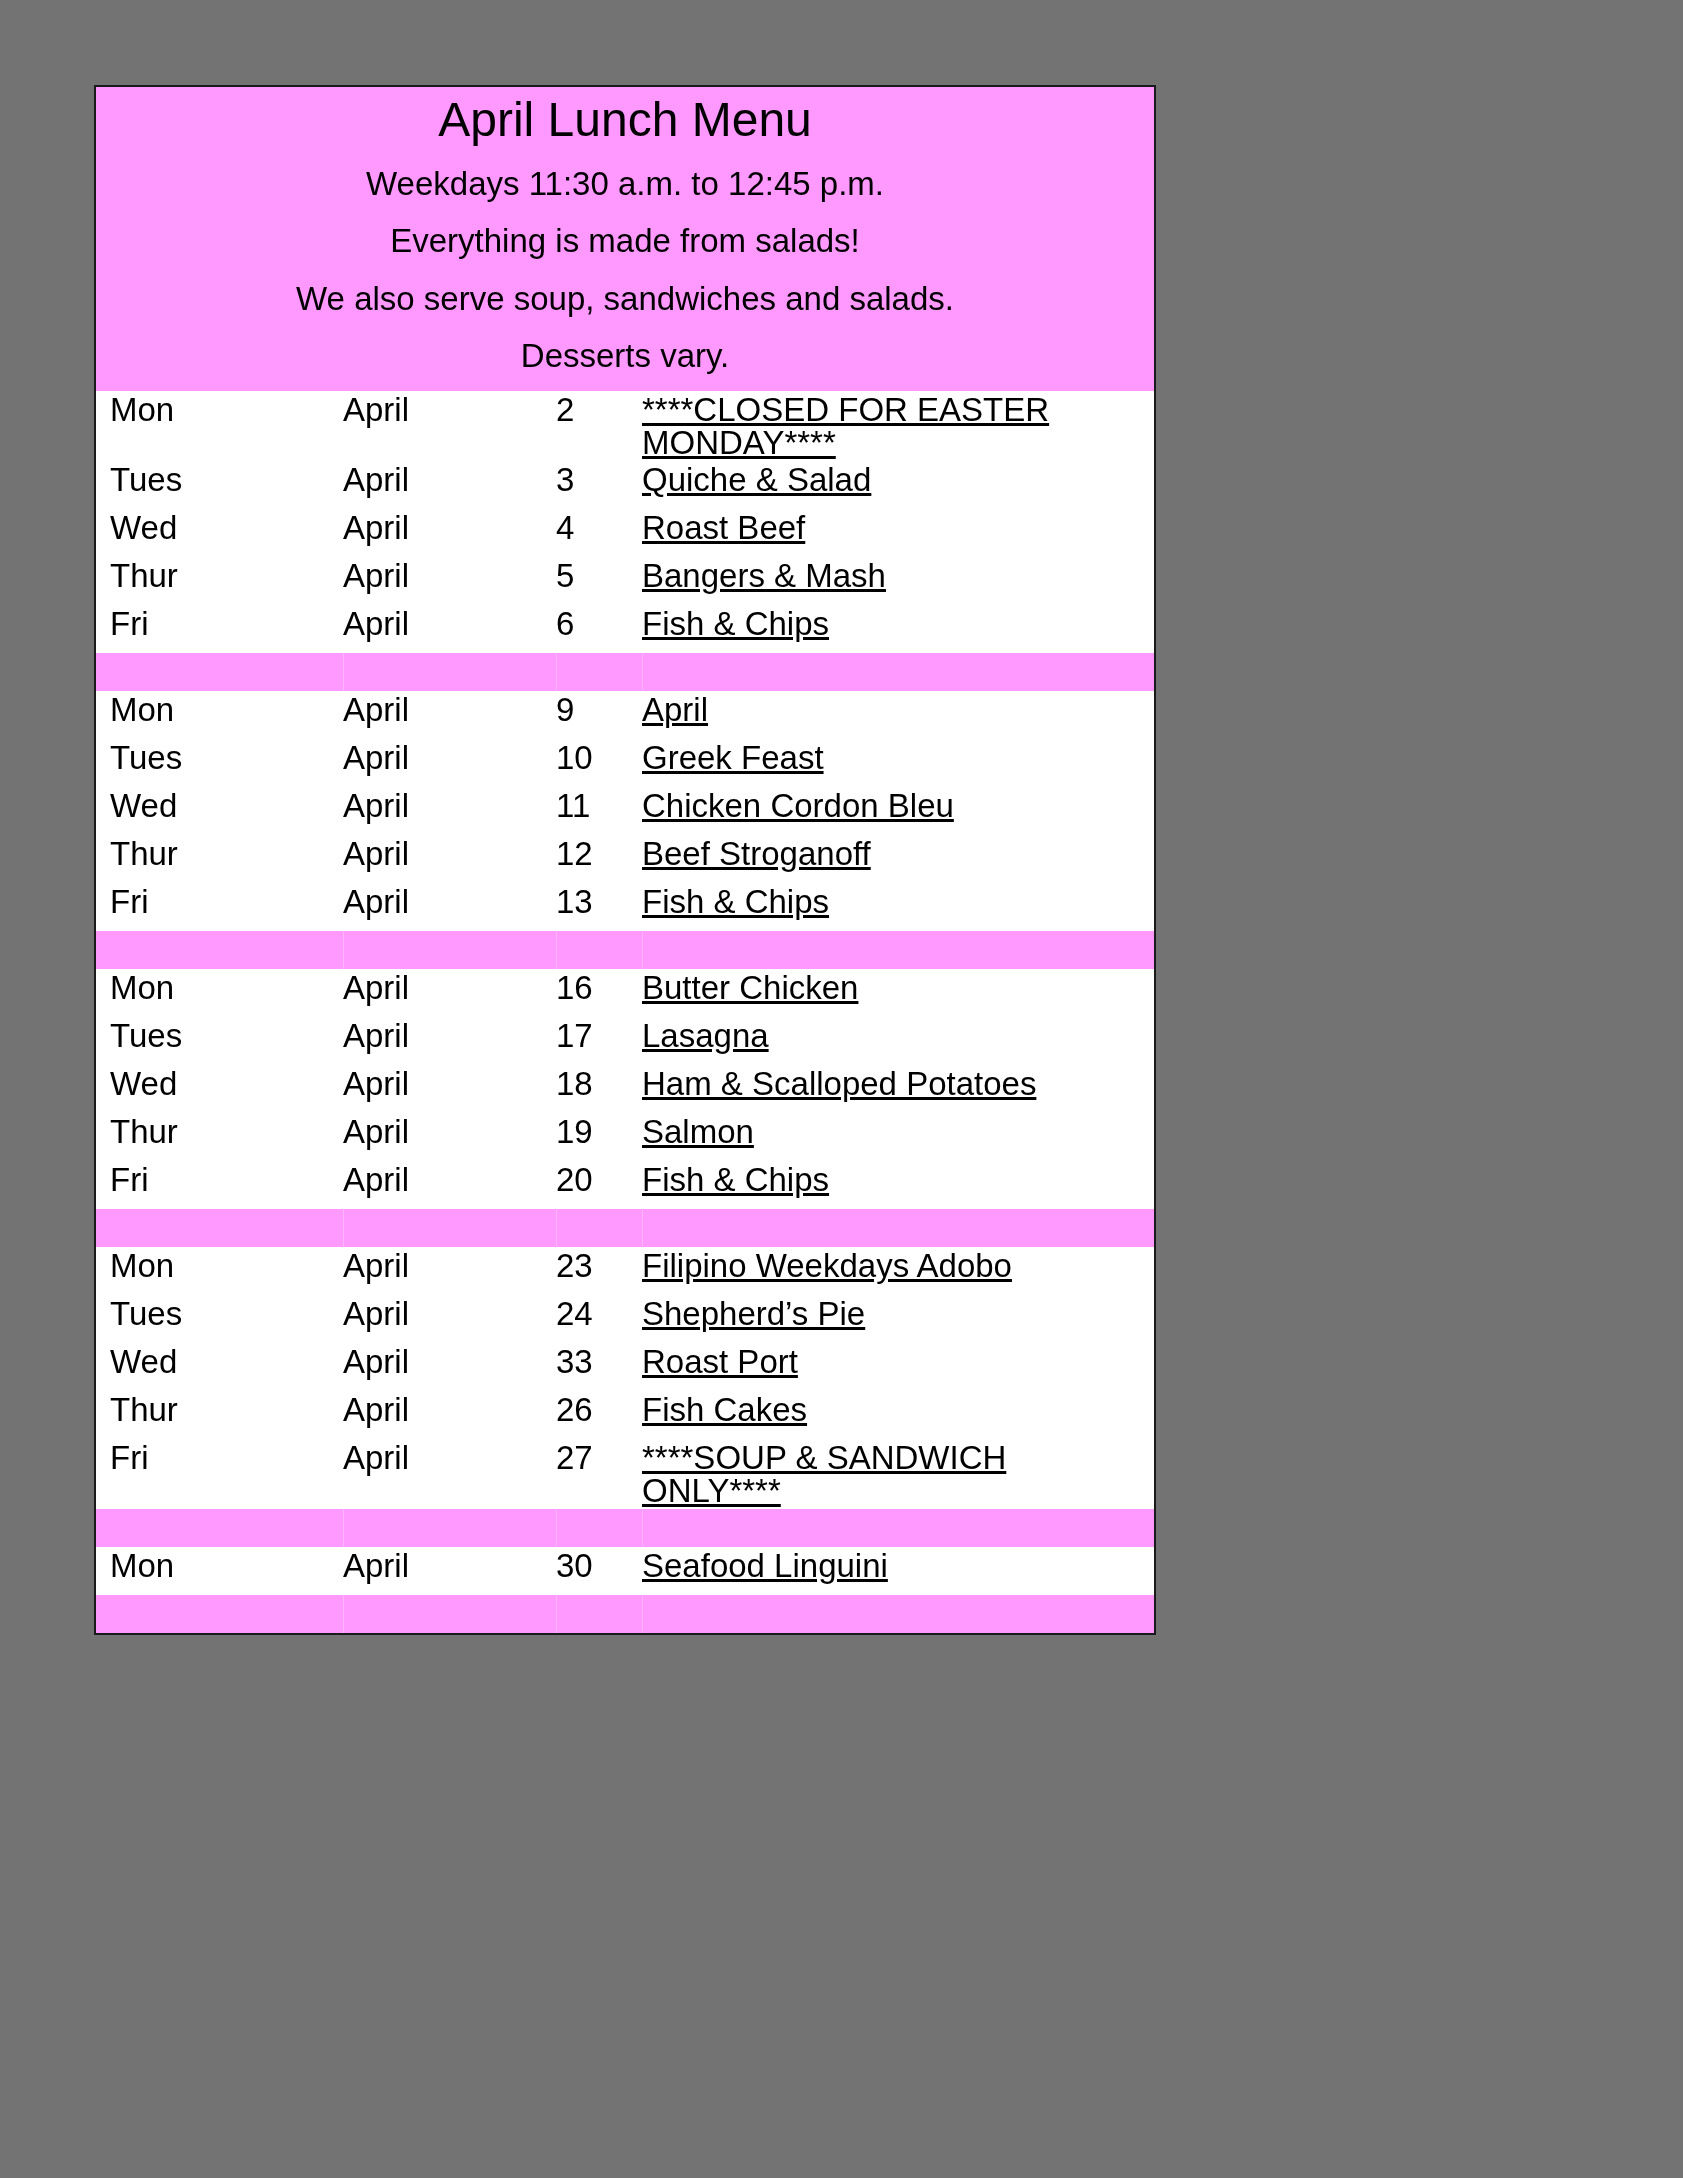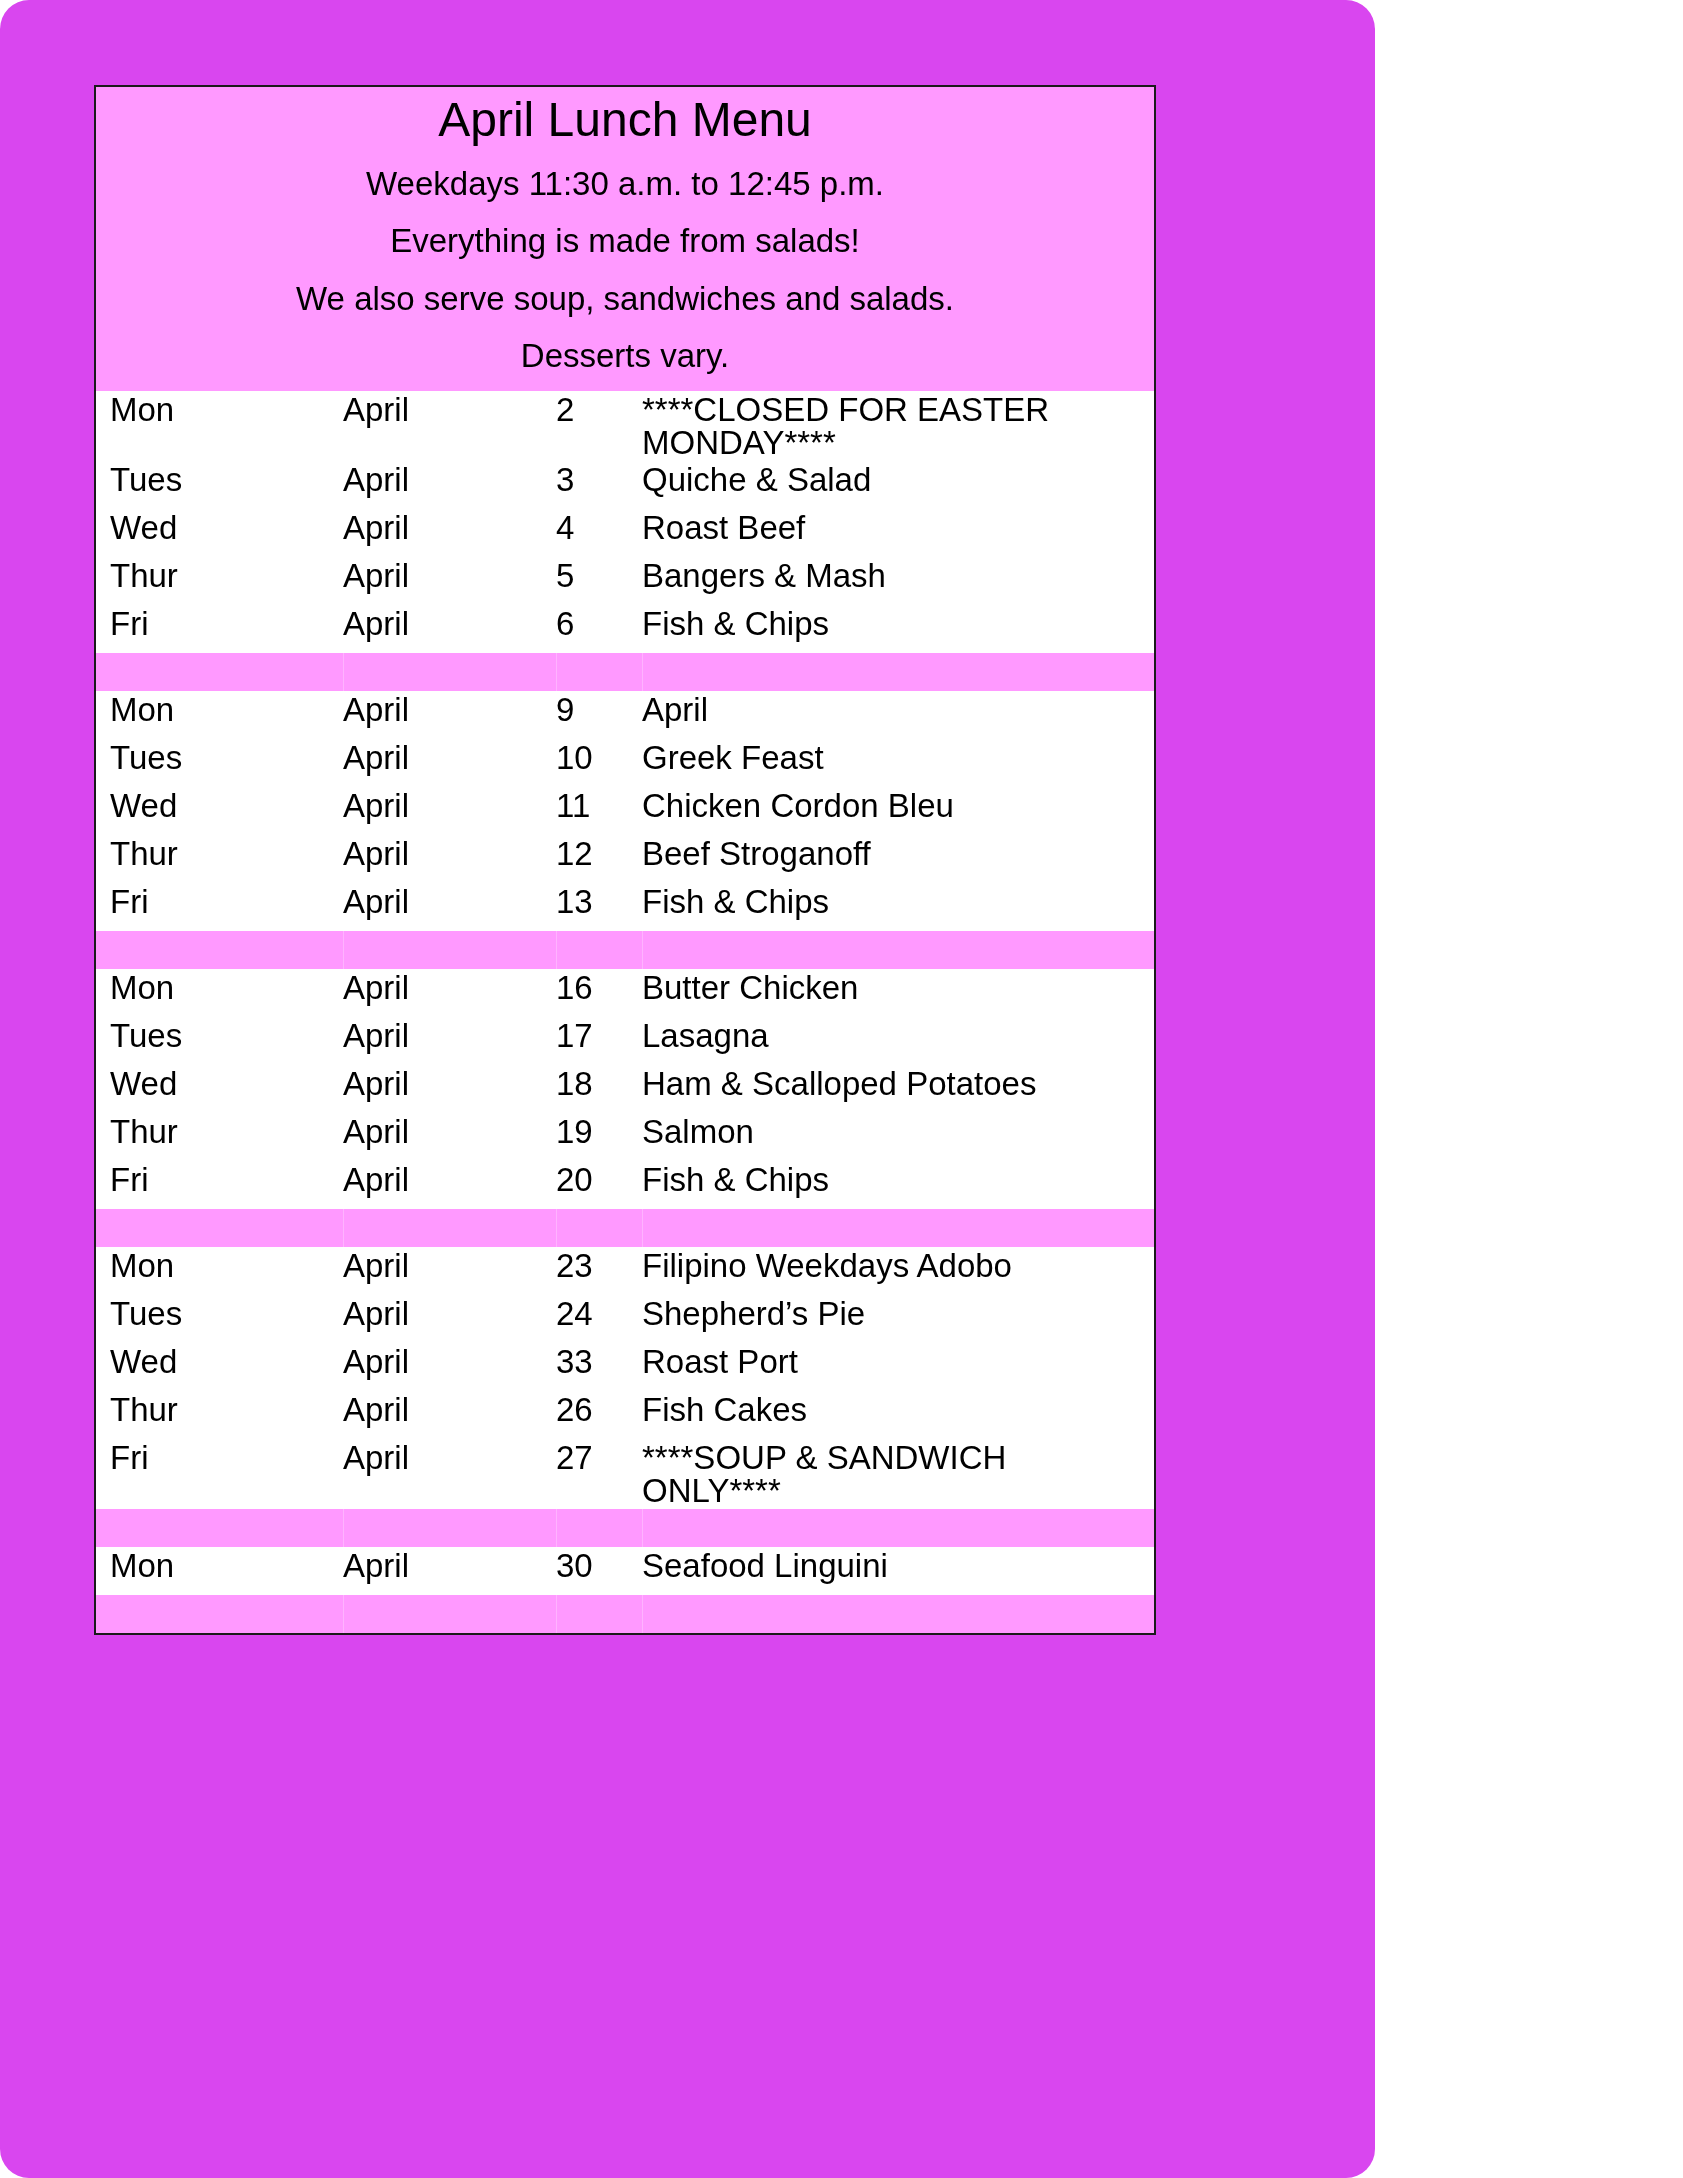--- a/index.html
+++ b/index.html
@@ -8,24 +8,23 @@
     background: #ffffff;
   }
   body {
     width: 1683px;
     height: 2178px;
     font-family: "Liberation Sans", sans-serif;
     -webkit-font-smoothing: antialiased;
   }
   .page {
     position: relative;
-    width: 1375px;
+    width: 1683px;
     height: 2178px;
-    background: #d946ef;
-    border-radius: 29px;
+    background: #737373;
   }
   .menu-table {
     position: absolute;
     left: 94px;
     top: 85px;
     width: 1059px;
     border: 2px solid #1a1a1a;
     border-collapse: collapse;
     table-layout: fixed;
     background: #ffffff;
@@ -63,21 +62,21 @@
     font-size: 33px;
     line-height: 1.0;
     color: #000000;
     background: #ffffff;
     height: 44px;
     padding: 2px 0 2px 0;
   }
   .c-day   { width: 248px; padding-left: 14px !important; }
   .c-month { width: 213px; }
   .c-date  { width: 86px;  }
-  .c-item  { width: 513px; }
+  .c-item  { width: 513px; text-decoration: underline; }
   .spacer-row td {
     background: #ff99ff;
     height: 38px;
     border-right: 1px solid #ffb3ff;
   }
   .spacer-row td:last-child { border-right: none; }
   .tail-row td {
     background: #ff99ff;
     height: 38px;
     border-right: 1px solid #ffb3ff;

